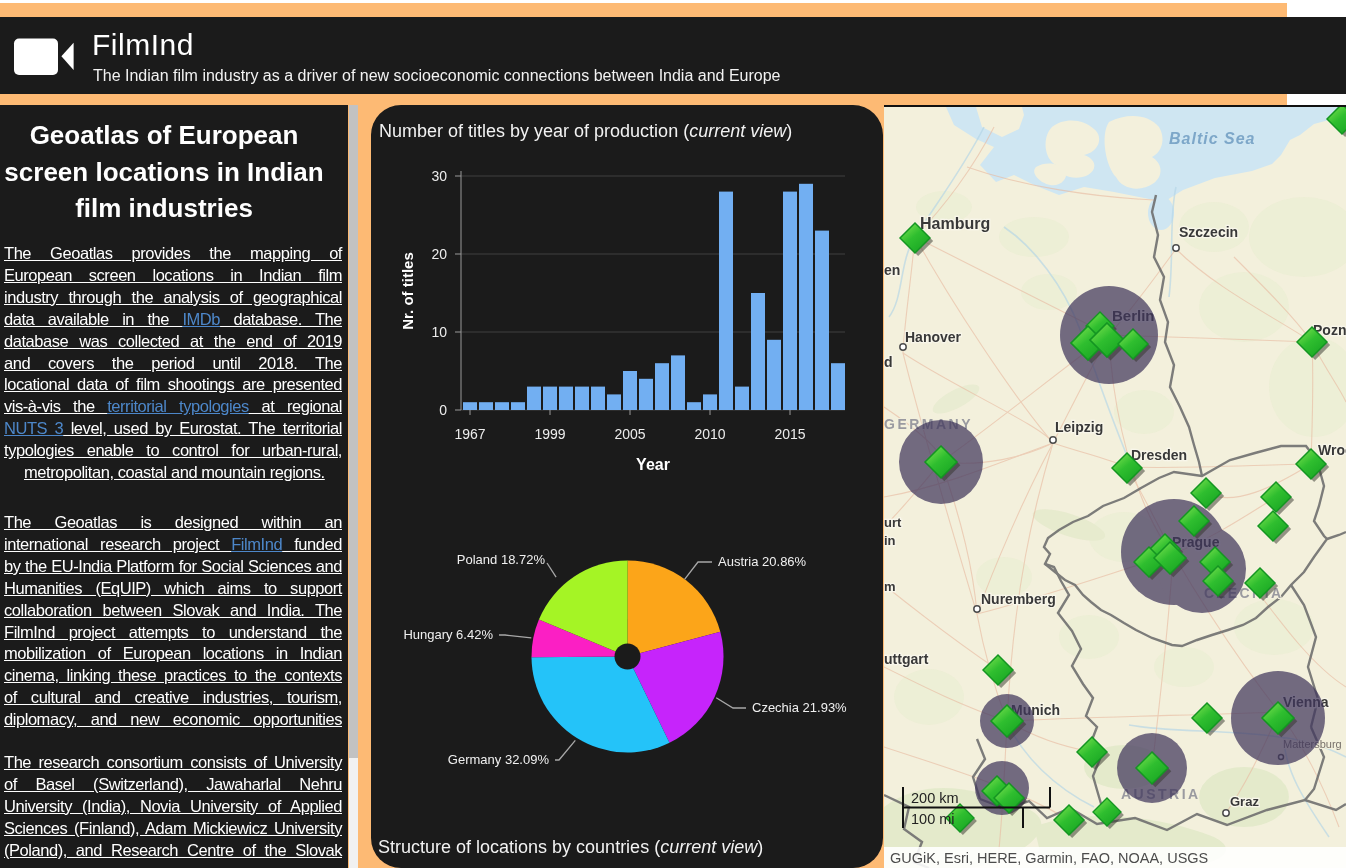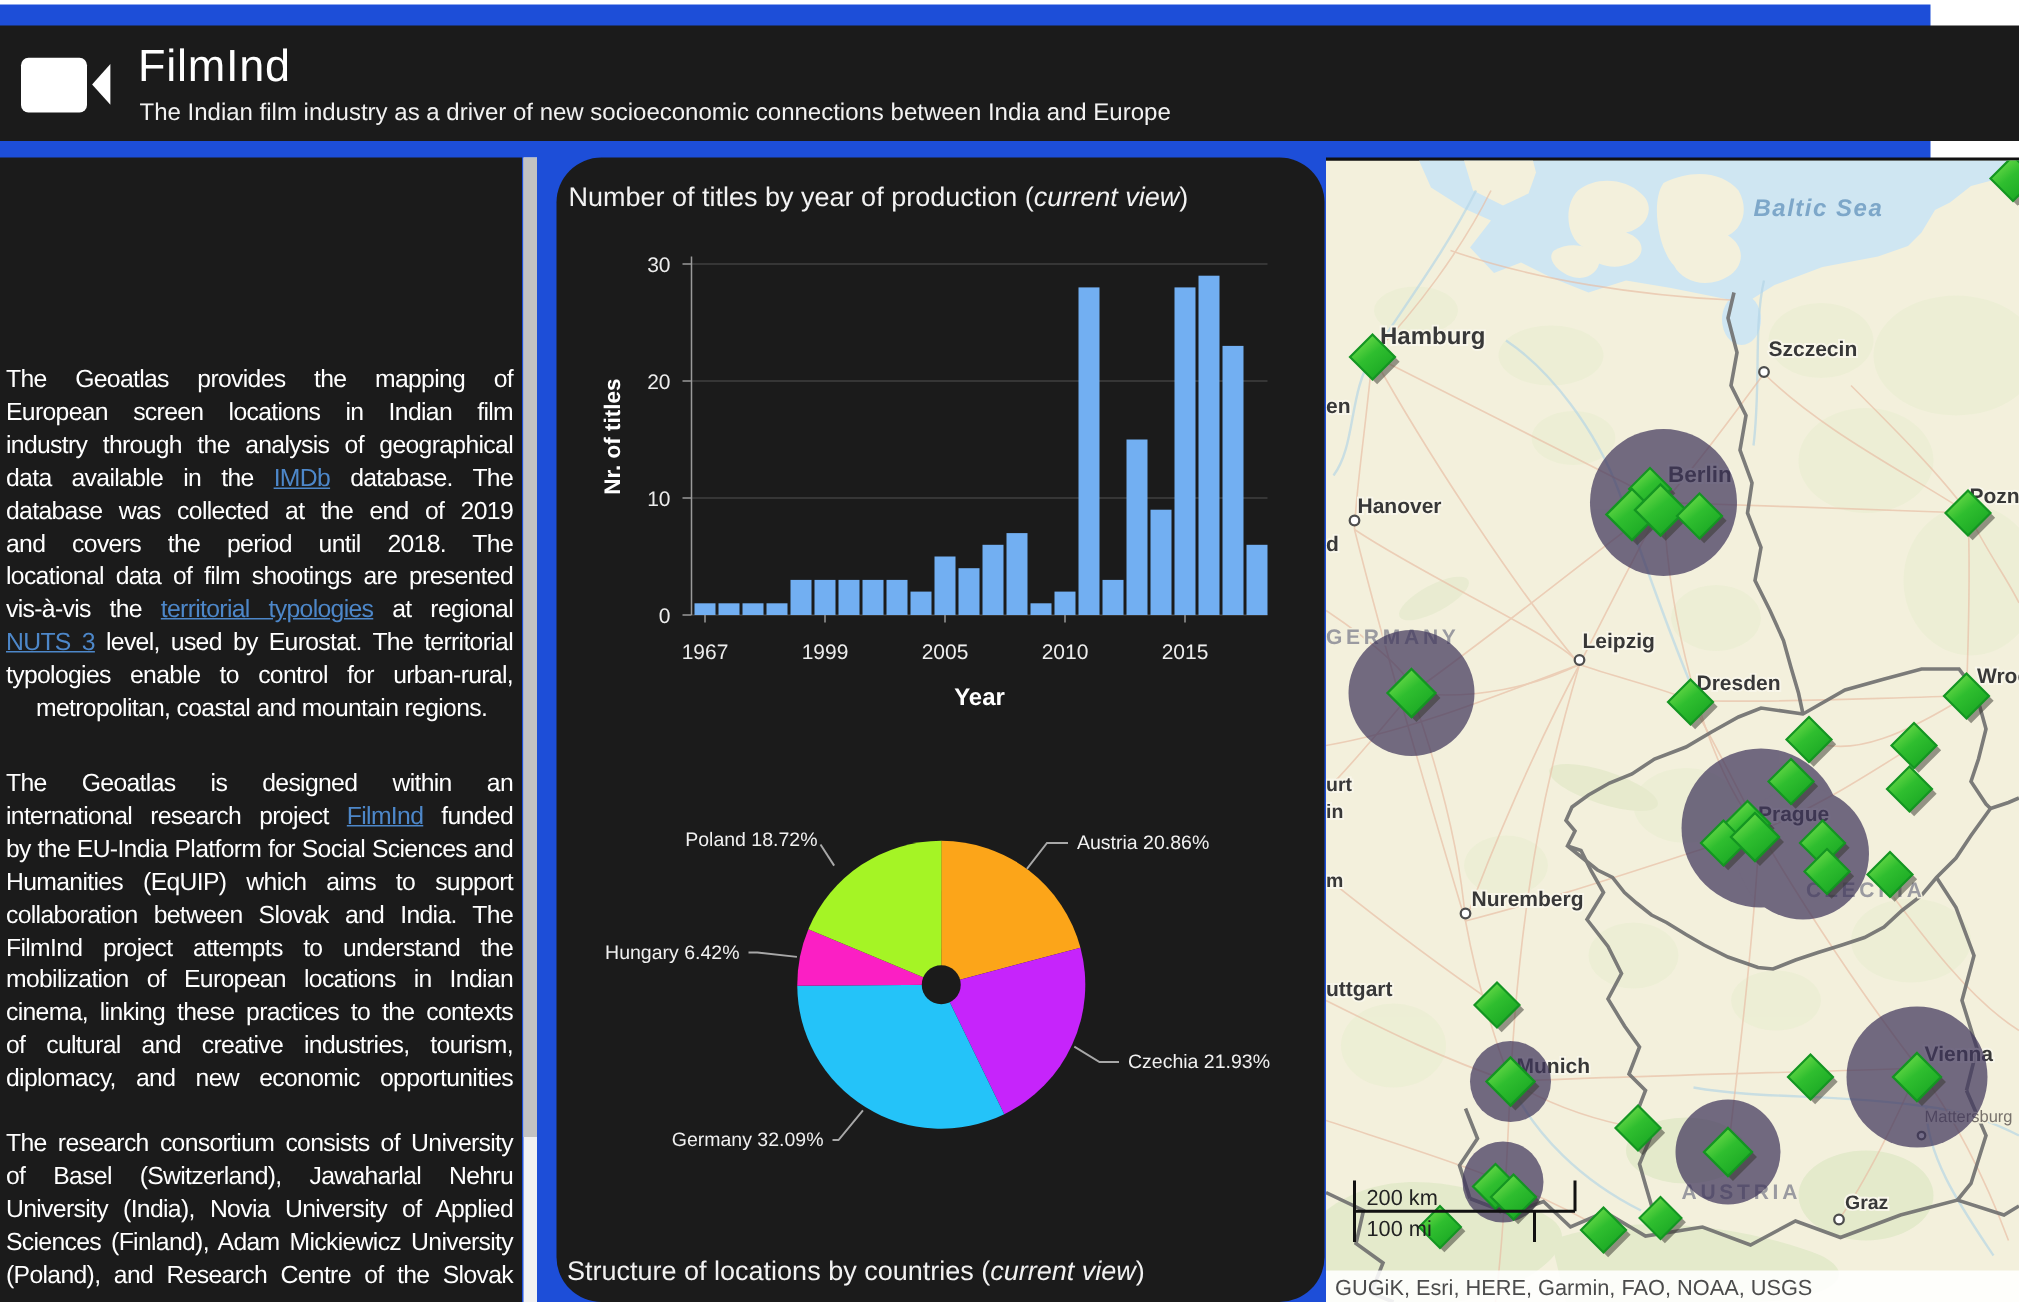--- a/index.html
+++ b/index.html
@@ -1,25 +1,25 @@
 <!DOCTYPE html>
 <html><head><meta charset="utf-8">
 <style>
 * { margin:0; padding:0; box-sizing:border-box; }
 svg { display:block; }
 html,body { width:1346px; height:868px; background:#fff; font-family:"Liberation Sans", sans-serif; overflow:hidden; }
-#stage { position:absolute; top:0; left:0; width:1287px; height:868px; background:#1d4ed8; }
+#stage { position:absolute; top:0; left:0; width:1287px; height:868px; background:#fdba74; }
 #topwhite { position:absolute; top:0; left:0; width:1346px; height:3px; background:#fff; }
 #hdr { position:absolute; left:0; top:17px; width:1346px; height:77px; background:#1b1b1b; }
 #hdr .t1 { position:absolute; left:92px; top:11px; font-size:30px; color:#fff; letter-spacing:0.5px; }
 #hdr .t2 { position:absolute; left:93px; top:50px; font-size:16px; color:#f2f2f2; }
 #lp { position:absolute; left:0; top:105px; width:348px; height:763px; background:#1b1b1b; color:#fff; }
 #lp h1 { margin-top:12px; margin-right:20px; text-align:center; font-size:26px; line-height:36.5px; font-weight:bold; letter-spacing:0px; }
 #lp .body { position:absolute; left:4px; right:6px; top:138px; font-size:16.5px; letter-spacing:-0.45px; line-height:21.9px; }
-.jl { text-align:justify; text-align-last:justify; }
+.jl { text-align:justify; text-align-last:justify;text-decoration:underline; }
 .jl.last { text-align-last:left;margin-left:20px; }
 .lk { color:#4d87c9; text-decoration:underline; }
 .pgap1 { height:28px; }
 .pgap2 { height:21px; }
 #sb { position:absolute; left:349px; top:105px; width:9px; height:763px; background:#f1f1f1; }
 #sb .th { position:absolute; left:0; top:0; width:9px; height:653px; background:#c2c2c2; }
 #mp { position:absolute; left:371px; top:105px; width:512px; height:763px; background:#1b1b1b;border-radius:30px; }
 #mappanel { position:absolute; left:884px; top:105px; width:462px; height:763px; background:#111; }
 #map { position:absolute; left:0; top:2px; }
 .ct { font-size:18px; fill:#f2f2f2; }
@@ -39,20 +39,21 @@
  <div id="topwhite"></div>
  <div id="hdr">
   <svg width="80" height="77" viewBox="0 0 80 77">
     <rect x="14" y="21.5" width="44" height="36.5" rx="5" fill="#fff"></rect>
     <path d="M73.6,25.7 L61.4,39.3 L73.6,52.9 Z" fill="#fff"></path>
   </svg>
   <div class="t1">FilmInd</div>
   <div class="t2">The Indian film industry as a driver of new socioeconomic connections between India and Europe</div>
  </div>
  <div id="lp">
+  <h1>Geoatlas of European<br>screen locations in Indian<br>film industries</h1>
   <div class="body">
 <div class="jl">The Geoatlas provides the mapping of</div>
 <div class="jl">European screen locations in Indian film</div>
 <div class="jl">industry through the analysis of geographical</div>
 <div class="jl">data available in the <span class="lk">IMDb</span> database. The</div>
 <div class="jl">database was collected at the end of 2019</div>
 <div class="jl">and covers the period until 2018. The</div>
 <div class="jl">locational data of film shootings are presented</div>
 <div class="jl">vis-à-vis the <span class="lk">territorial typologies</span> at regional</div>
 <div class="jl"><span class="lk">NUTS 3</span> level, used by Eurostat. The territorial</div>

